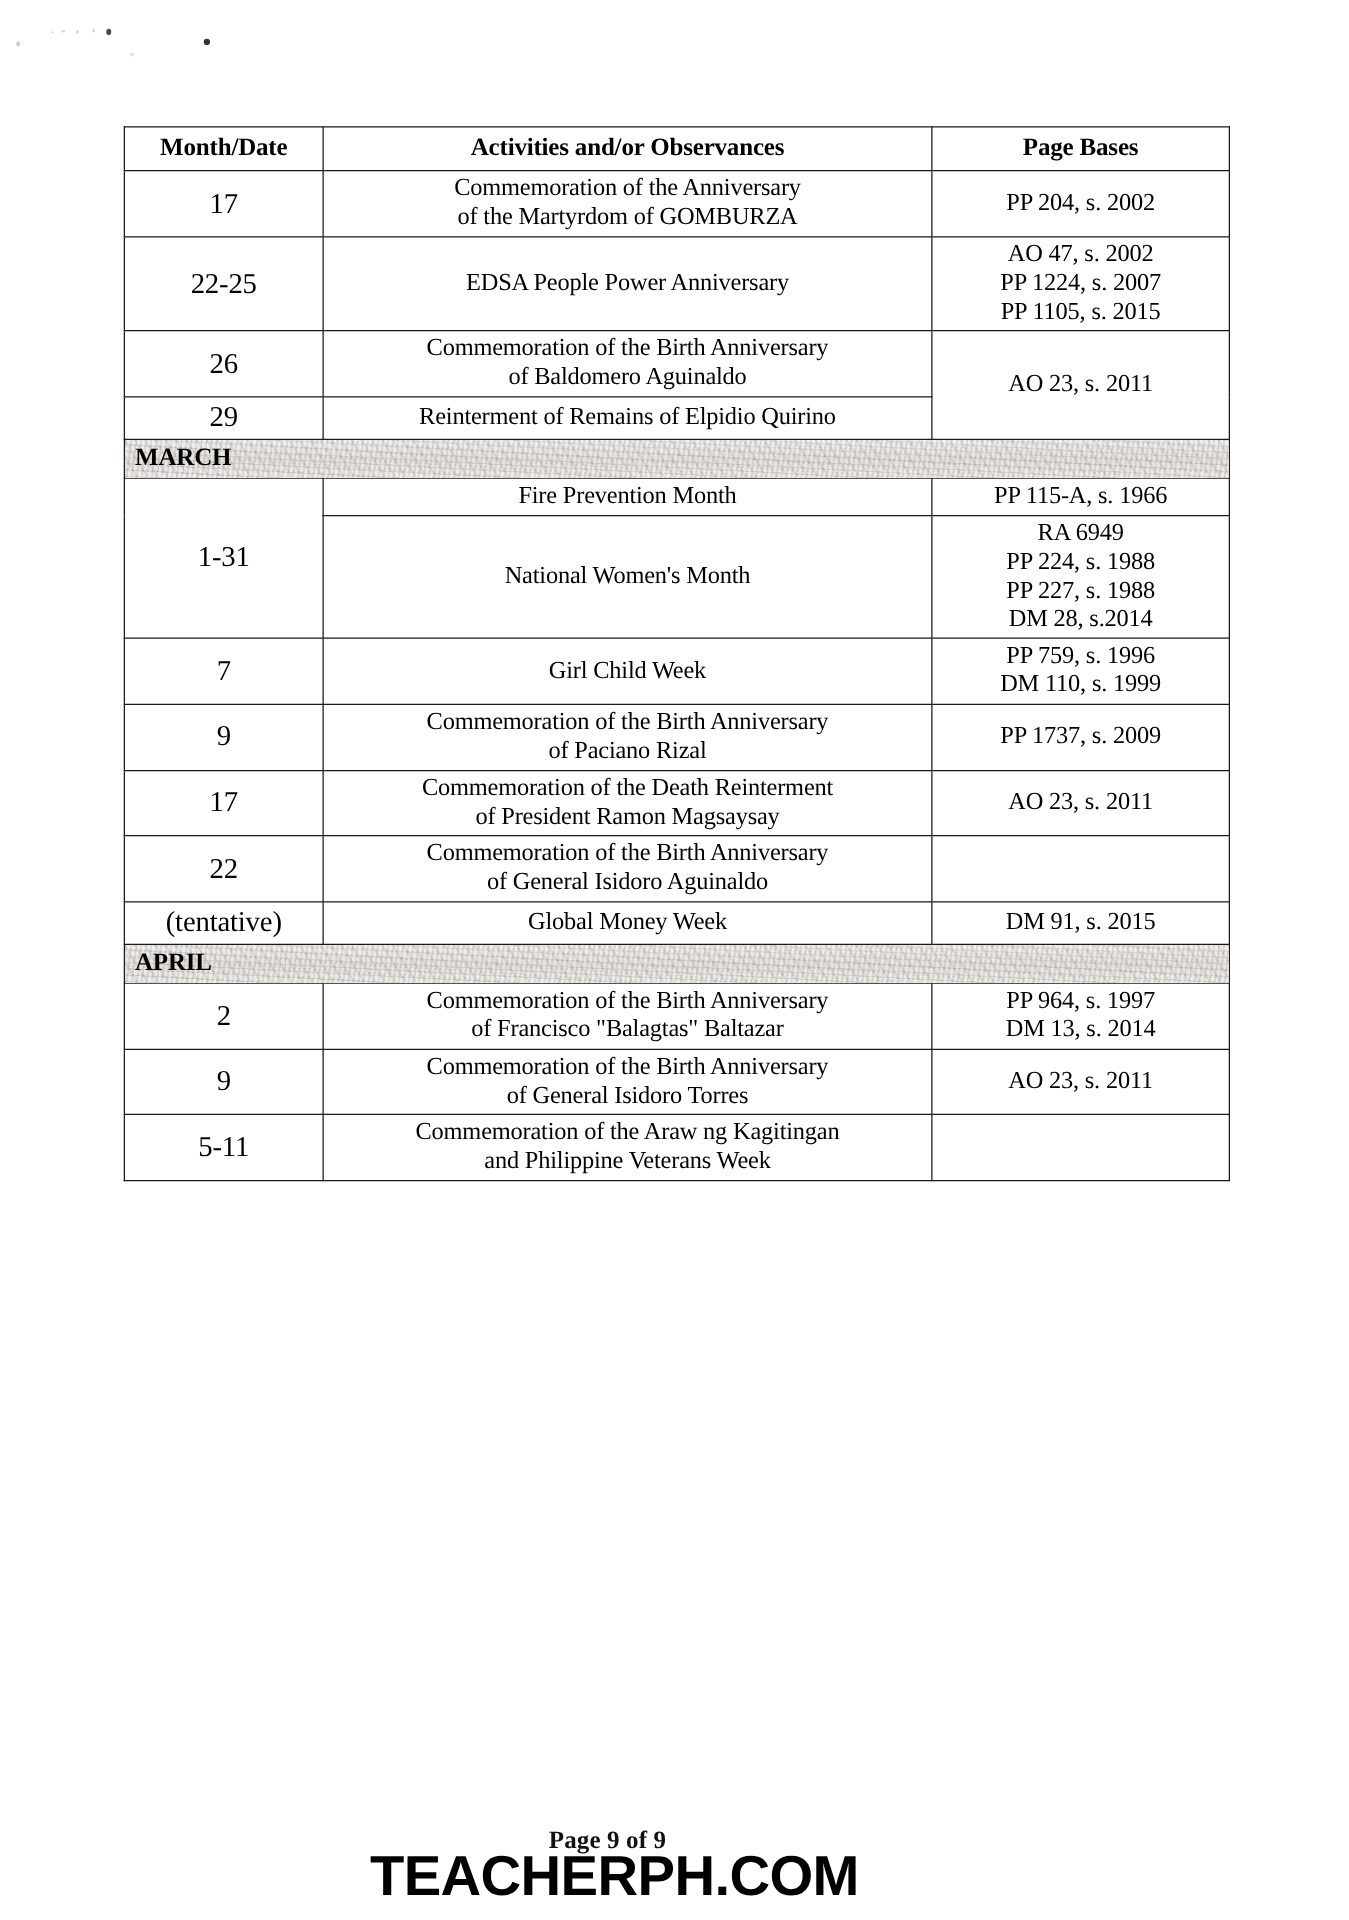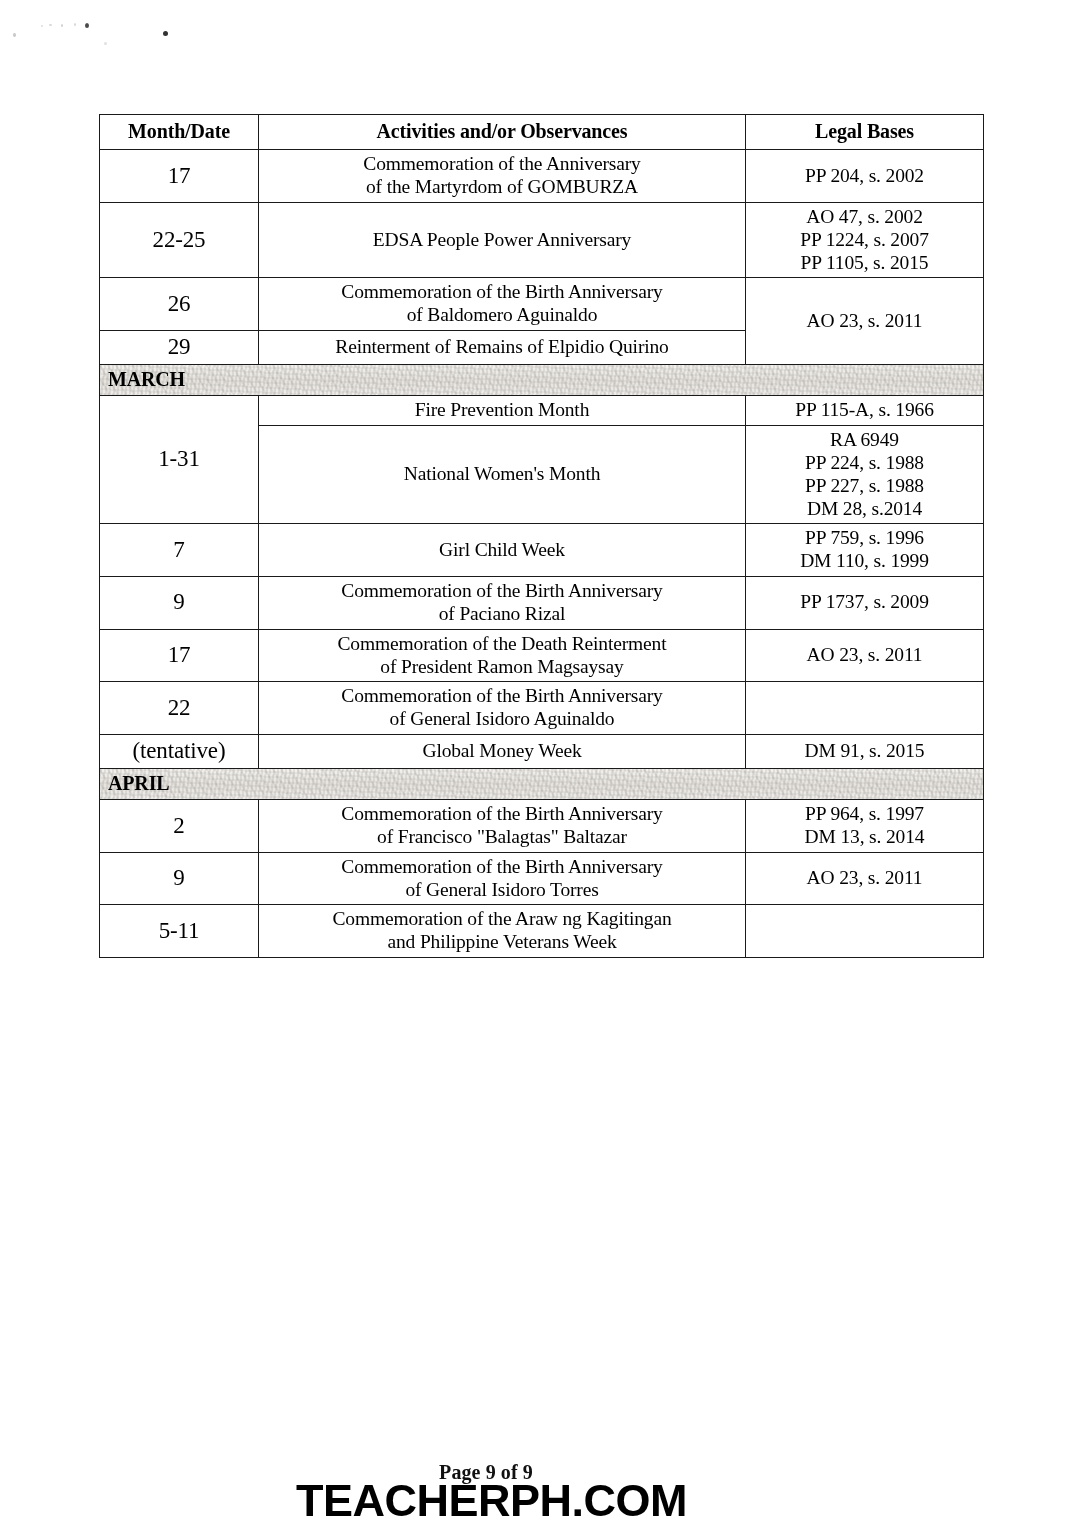--- a/index.html
+++ b/index.html
@@ -26,21 +26,21 @@
   .page {
     position: absolute;
     left: 0; top: 0;
     width: 1079px;
     height: 1536px;
   }
 
   .table-wrap {
     position: absolute;
     left: 99px;
-    top: 114px;
+    top: 101px;
     width: 884px;
   }
 
   table.cal {
     border-collapse: collapse;
     table-layout: fixed;
     width: 884px;
     font-size: 19.5px;
     line-height: 1.17;
   }
@@ -136,21 +136,21 @@
     <table class="cal">
       <colgroup>
         <col class="c-date">
         <col class="c-act">
         <col class="c-legal">
       </colgroup>
       <thead>
         <tr>
           <th>Month/Date</th>
           <th>Activities and/or Observances</th>
-          <th>Legal Bases</th>
+          <th>Page Bases</th>
         </tr>
       </thead>
       <tbody>
 
         <tr>
           <td class="date-cell">17</td>
           <td>
             <span class="line2">Commemoration of the Anniversary</span>
             <span class="line2">of the Martyrdom of GOMBURZA</span>
           </td>

